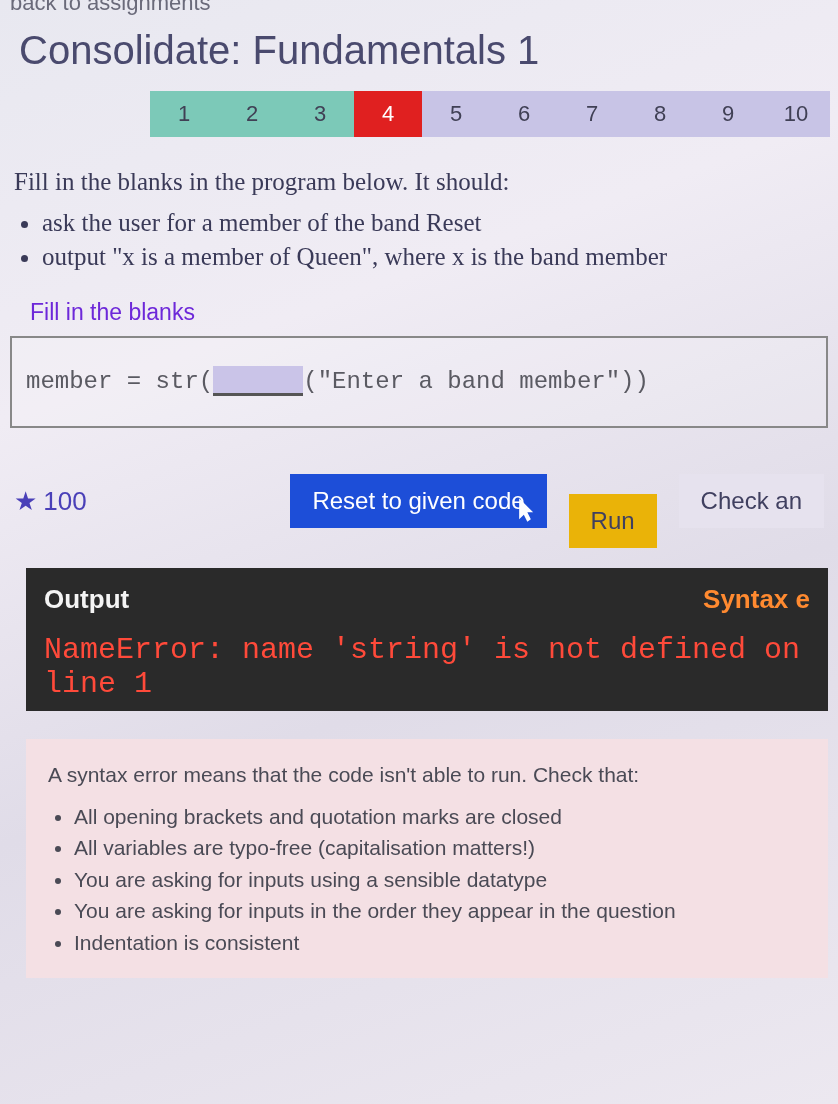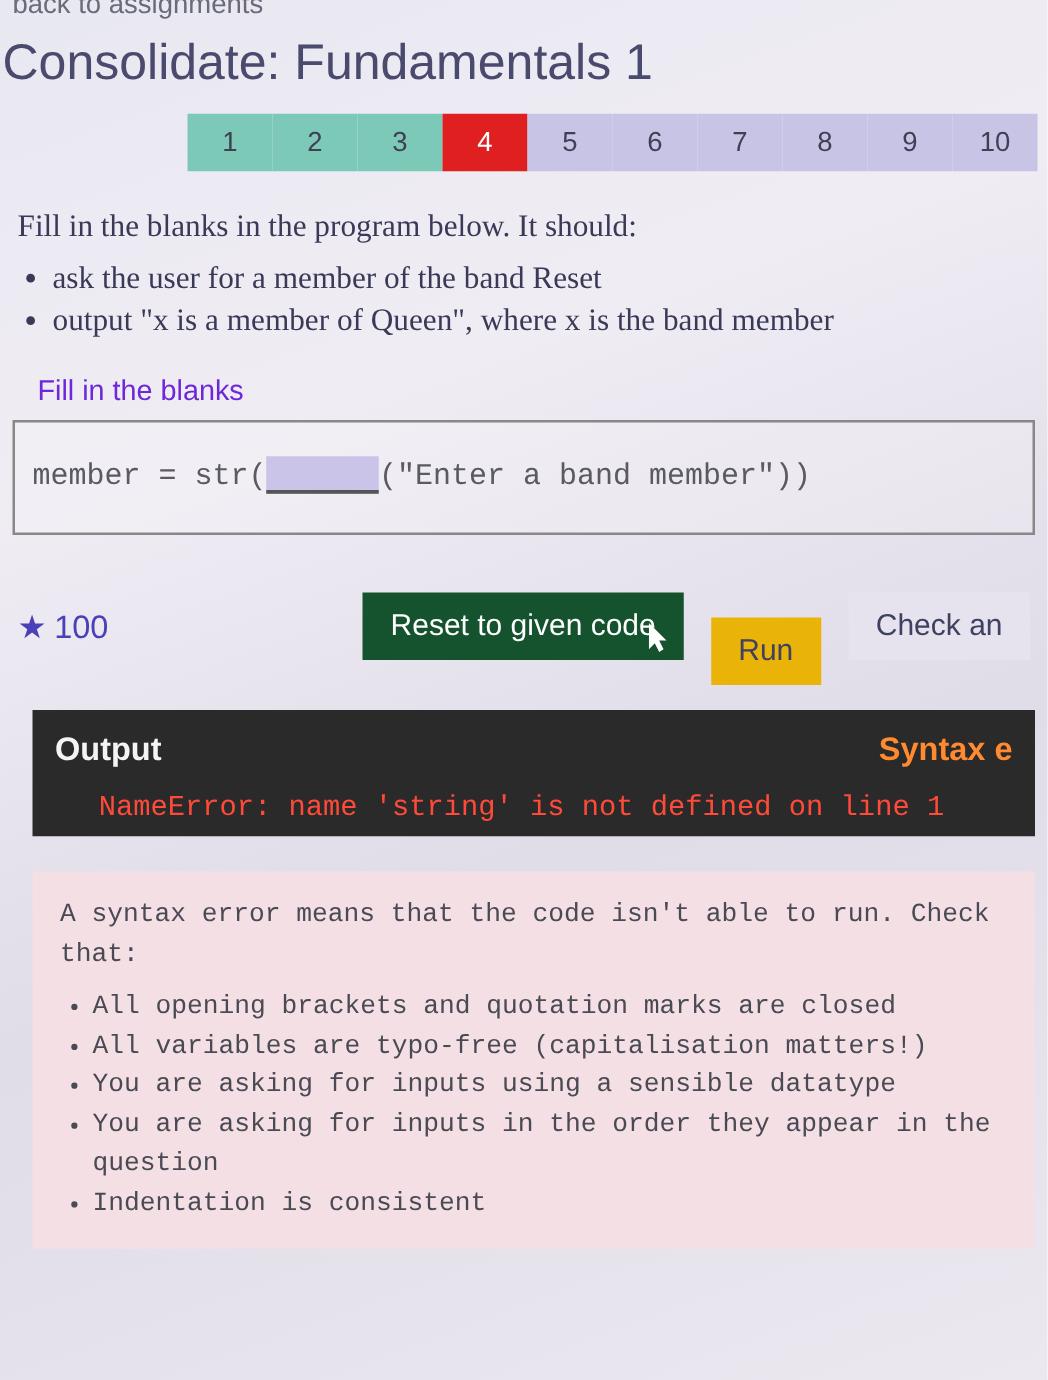--- a/index.html
+++ b/index.html
@@ -13,21 +13,21 @@
   }
   .back-link {
     font-size: 22px;
     color: #6a6a7a;
     padding: 0 10px;
     margin-top: -10px;
   }
   .title {
     font-size: 40px;
     color: #4a4a6e;
-    padding: 12px 10px 18px 2px;
+    padding: 12px 10px 18px 19px;
     font-weight: 400;
   }
   .stepper {
     display: flex;
     margin-left: 150px;
     margin-bottom: 28px;
   }
   .step {
     width: 68px;
     height: 46px;
@@ -89,21 +89,21 @@
   .star { color: #4a40b8; font-size: 26px; }
   .btn {
     height: 54px;
     padding: 0 22px;
     font-size: 24px;
     border: none;
     cursor: pointer;
     display: flex;
     align-items: center;
   }
-  .btn-reset { background: #14532d; color: #fff; position: relative; }
+  .btn-reset { background: #1d4ed8; color: #fff; position: relative; }
   .btn-run { background: #eab308; color: #404060; margin-top: 40px; }
   .btn-check { background: #e6e2ee; color: #404060; }
   .cursor-icon {
     position: absolute;
     right: 8px;
     bottom: 4px;
     width: 28px;
     height: 28px;
   }
   .output-panel {
@@ -115,32 +115,30 @@
   .output-head {
     display: flex;
     justify-content: space-between;
     font-size: 26px;
     margin-bottom: 18px;
   }
   .output-title { color: #f4f4f4; font-weight: 600; }
   .syntax-label { color: #ff8a30; font-weight: 600; }
   .error-line {
     font-family: "Courier New", monospace;
-    font-size: 23px;
+    font-size: 30px;
     color: #ff4a3a;
-    margin-left: 35px;
   }
   .hint-panel {
     margin: 28px 10px 0 26px;
     background: #f4e0e4;
     color: #4a4a55;
     padding: 20px 22px;
     font-size: 21px;
     line-height: 1.5;
-    font-family: Liberation Mono, monospace;
   }
   .hint-panel ul { list-style: disc; margin: 10px 0 0 26px; }
 </style>
 </head>
 <body>
 
 <div class="back-link">back to assignments</div>
 
 <h1 class="title">Consolidate: Fundamentals 1</h1>
 

